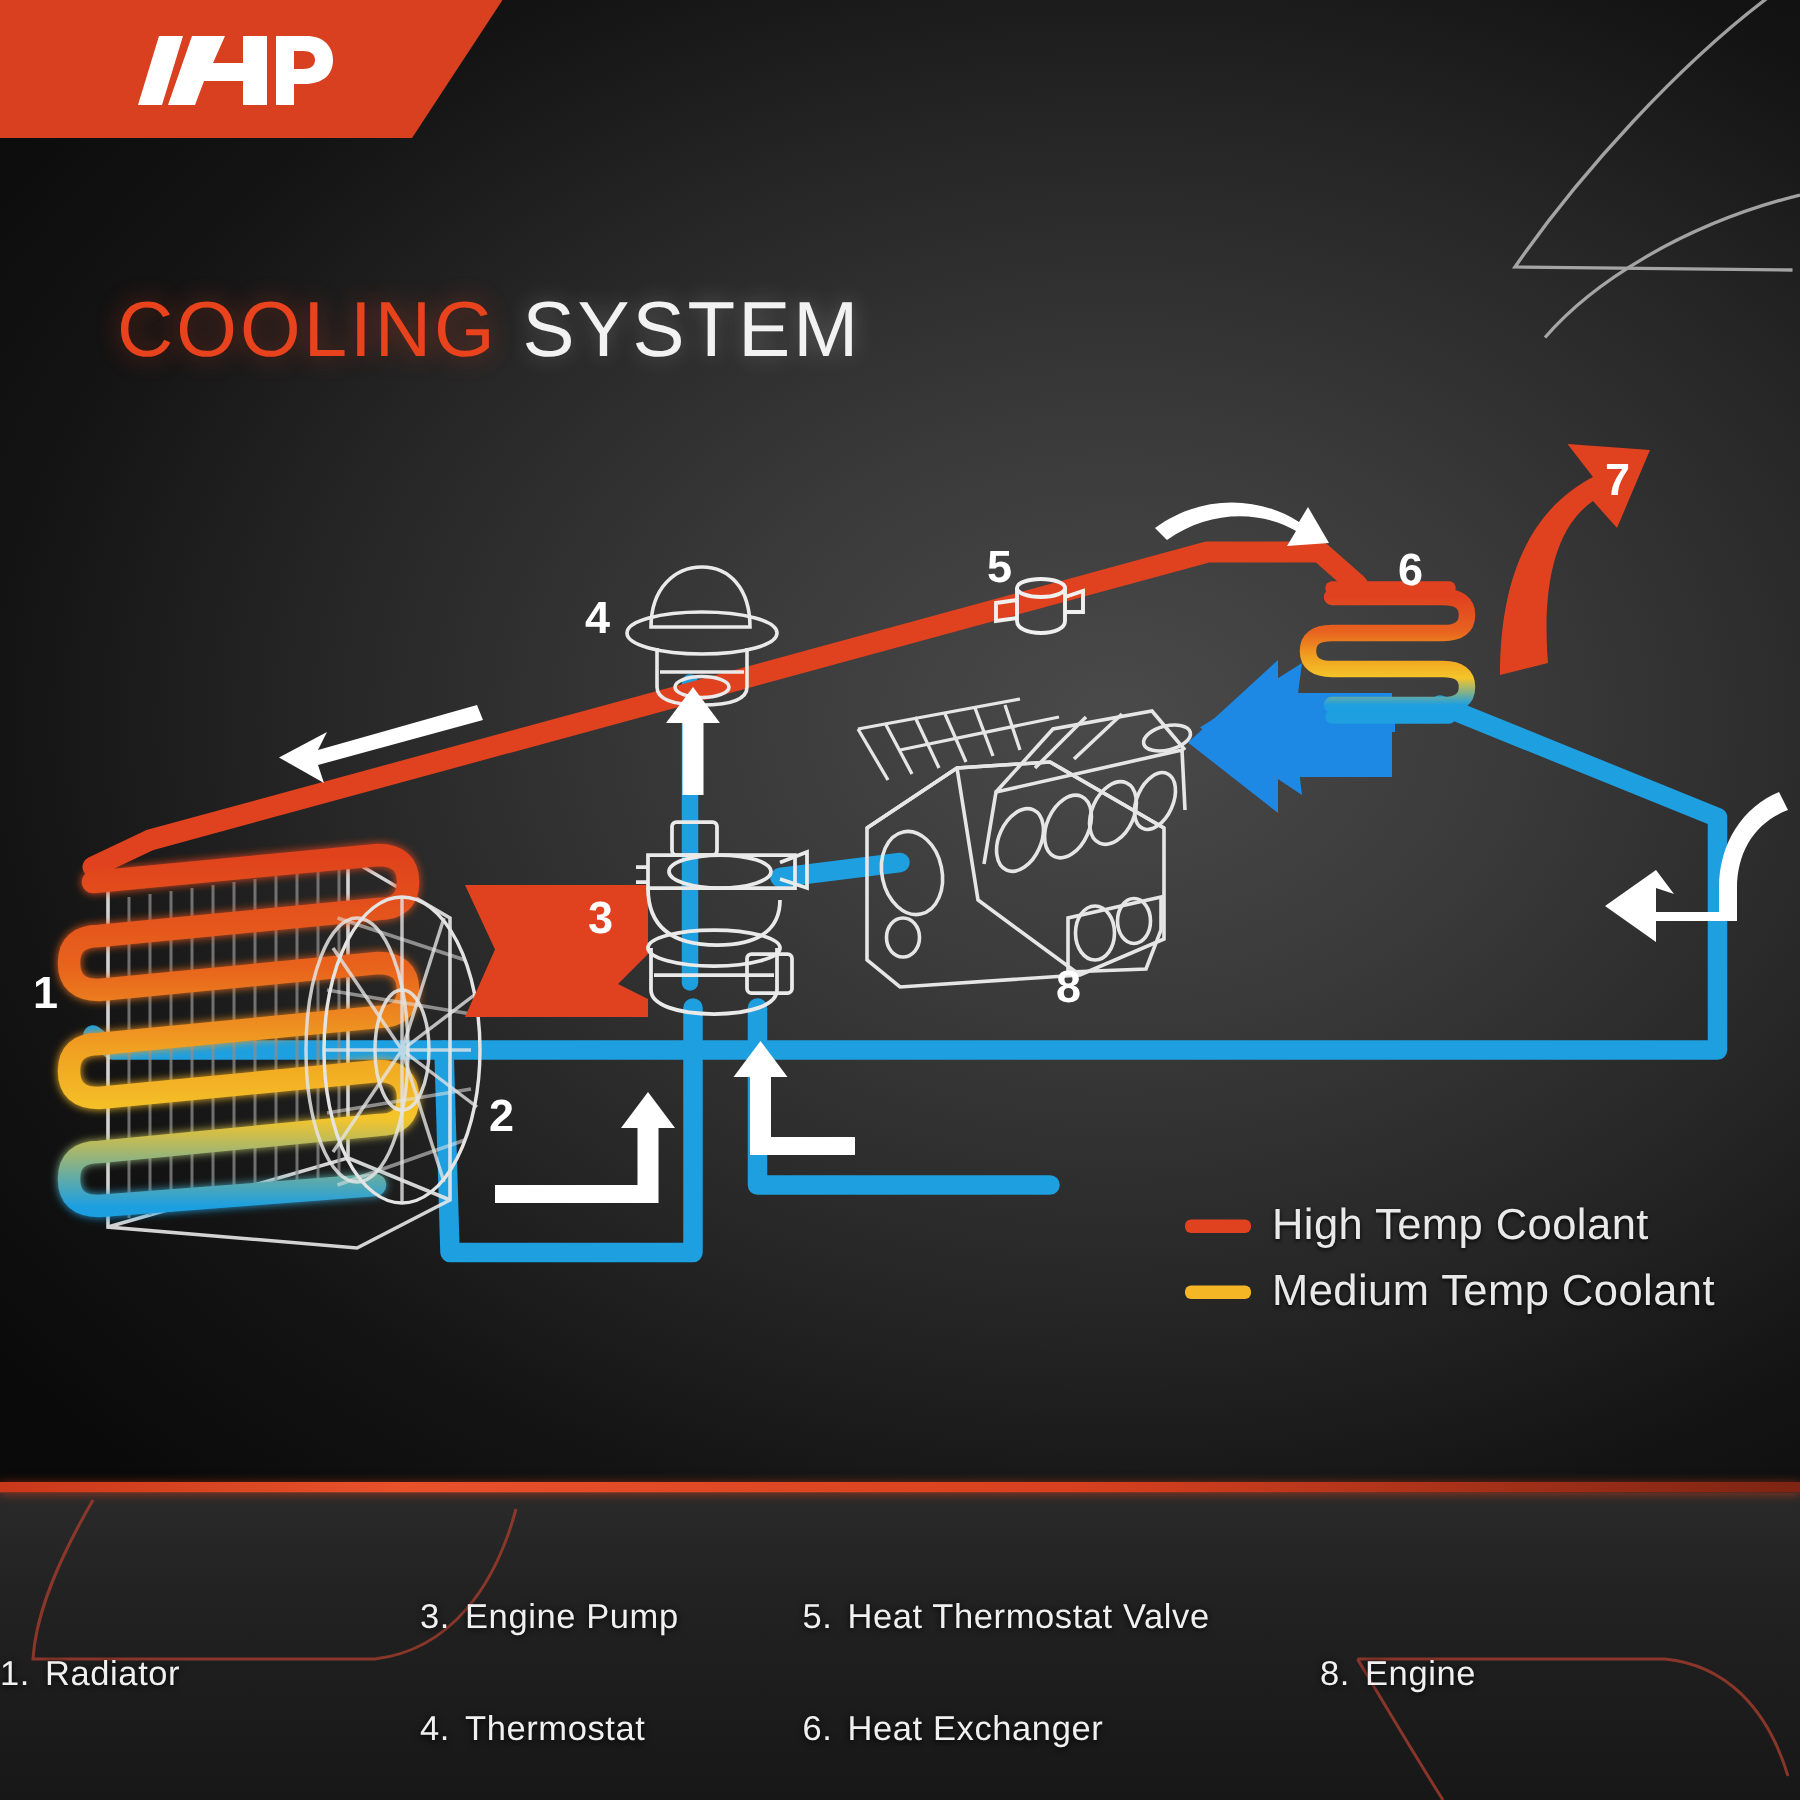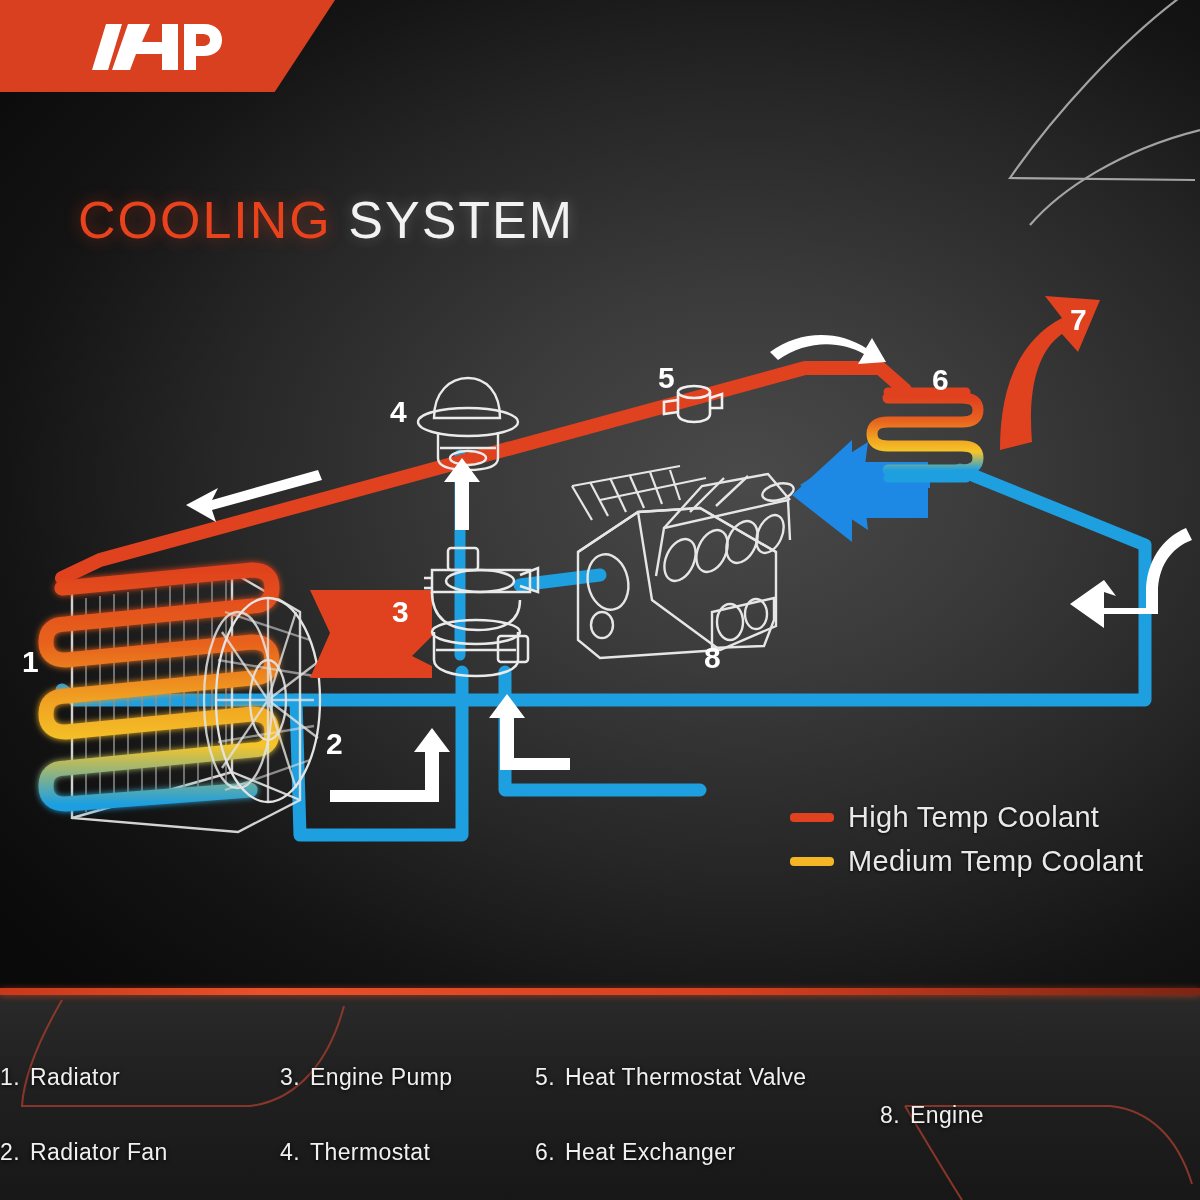--- a/index.html
+++ b/index.html
@@ -303,23 +303,20 @@
       <path d="M62,12 C40,50 24,86 22,118 L250,118 C300,112 330,70 344,18"></path>
       <path d="M905,118 L1110,118 C1150,122 1178,150 1192,196"></path>
       <path d="M905,118 C930,160 948,190 962,212"></path>
     </svg>
 
     <div id="caption-grid">
       <div class="cap-col">
         <div class="cap-item">
           <span class="cap-num">1.</span><span>Radiator</span>
         </div>
-        <div class="cap-item">
-          <span class="cap-num">2.</span><span>Radiator Fan</span>
-        </div>
       </div>
       <div class="cap-col">
         <div class="cap-item">
           <span class="cap-num">3.</span><span>Engine Pump</span>
         </div>
         <div class="cap-item">
           <span class="cap-num">4.</span><span>Thermostat</span>
         </div>
       </div>
       <div class="cap-col">

